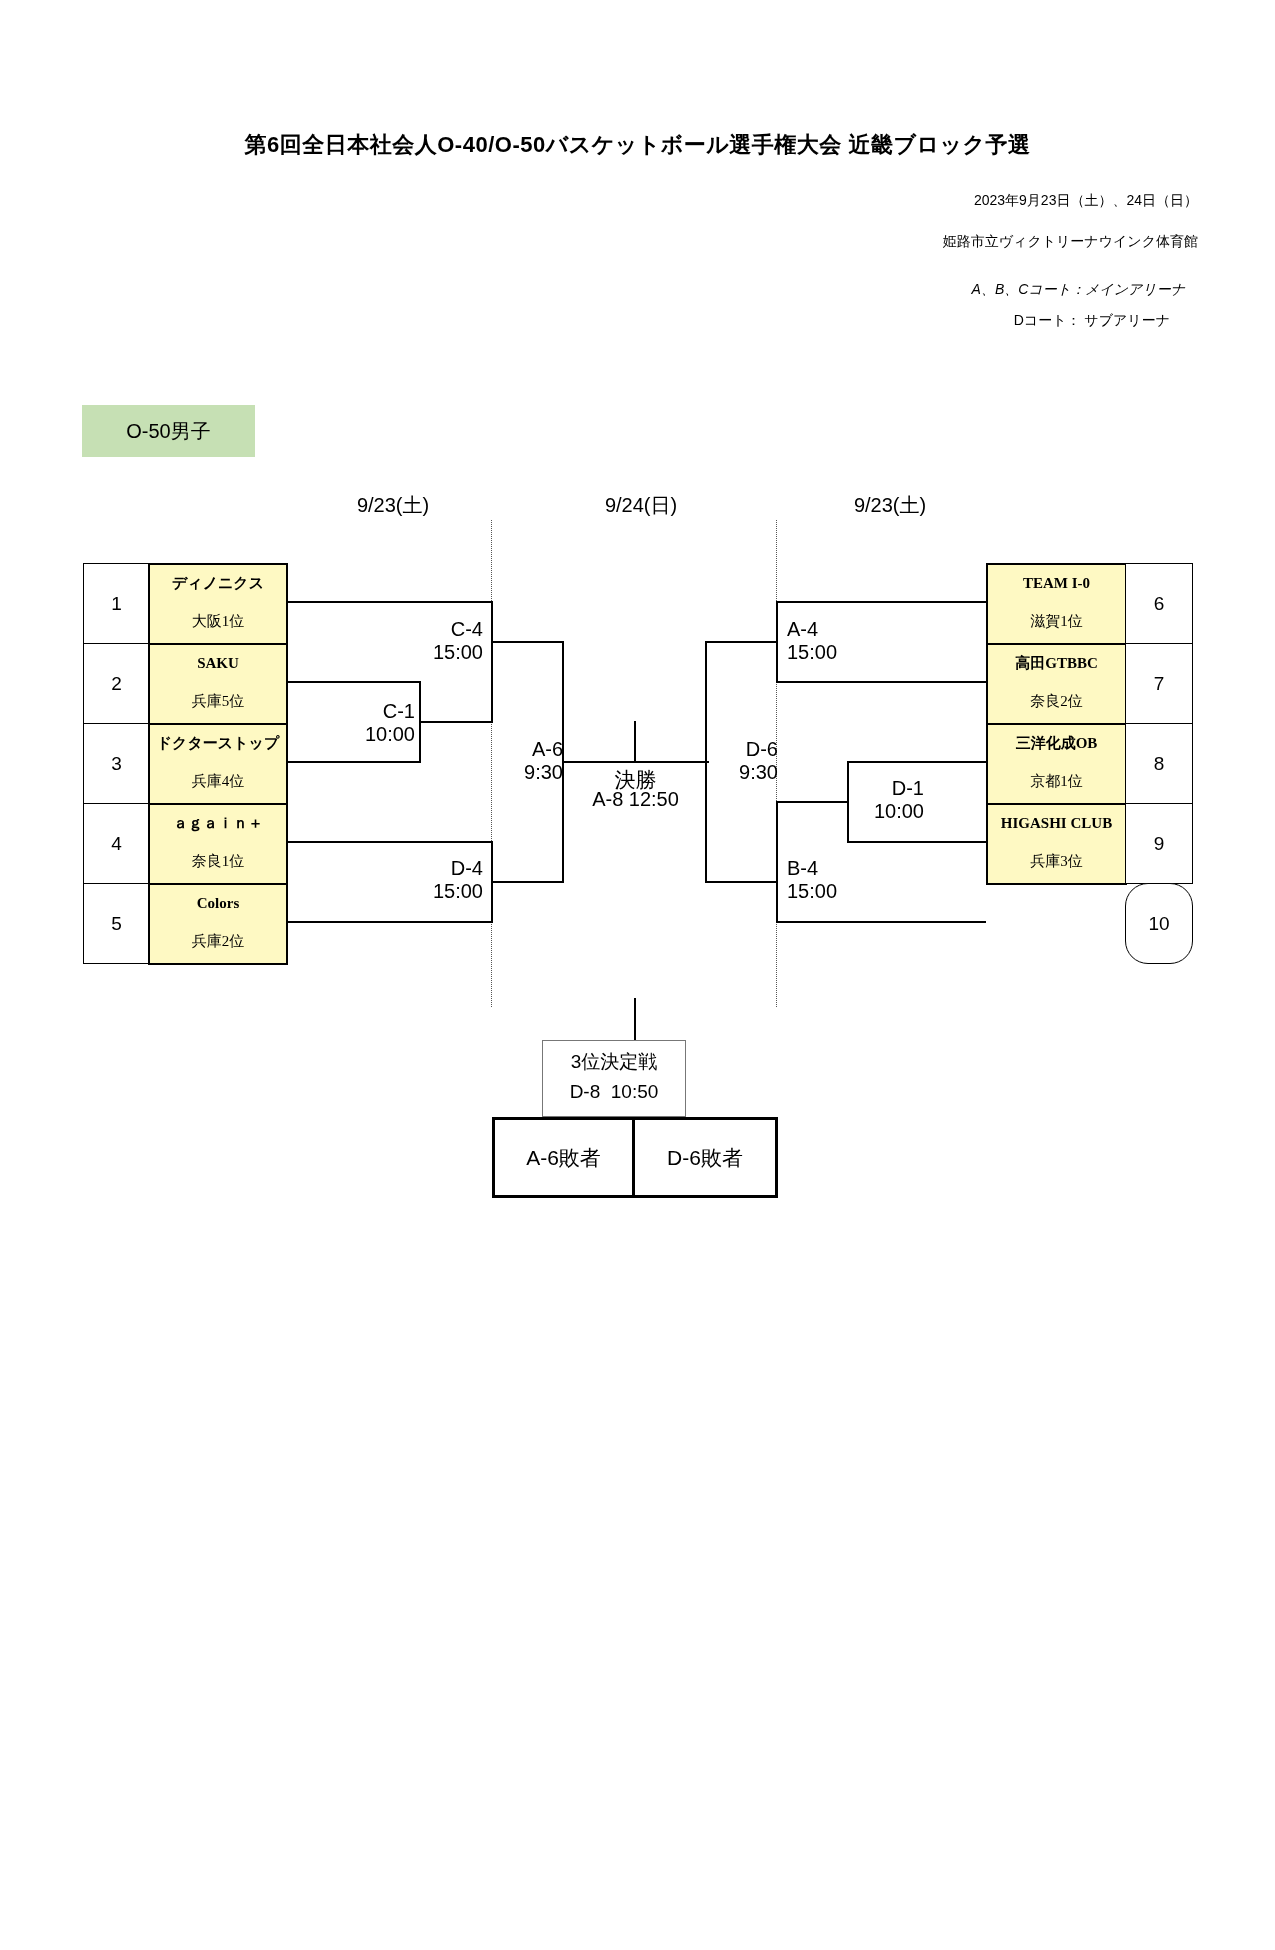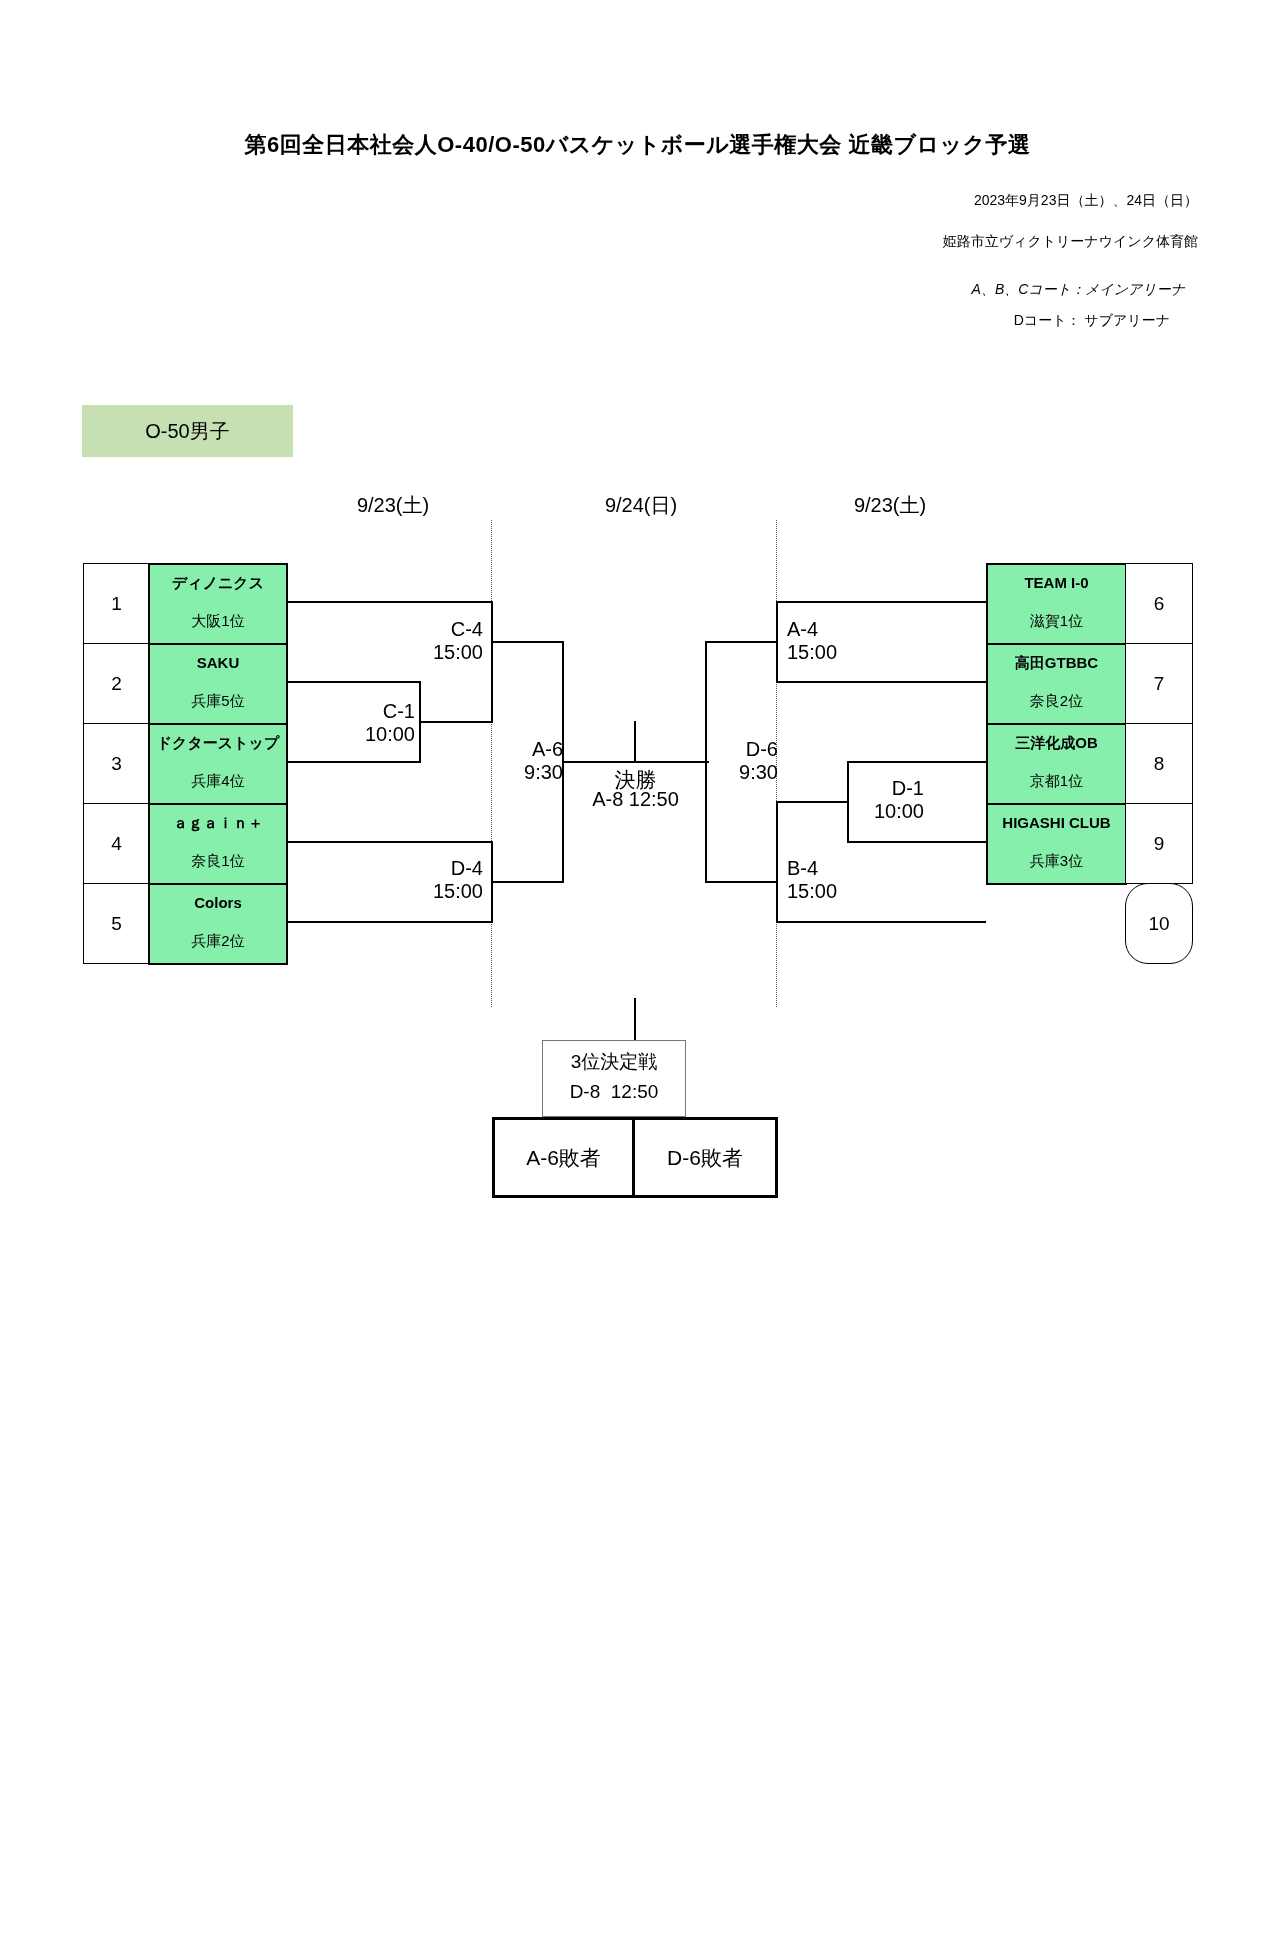--- a/index.html
+++ b/index.html
@@ -7,40 +7,40 @@
     position:relative; width:1275px; height:1950px; background:#ffffff;
     font-family:"Liberation Sans","DejaVu Sans",sans-serif; color:#000;
     overflow:hidden;
   }
   .title {
     position:absolute; top:130px; left:0; width:1275px;
     text-align:center; font-size:22px; font-weight:bold; letter-spacing:0.5px;
   }
   .info { position:absolute; font-size:14px; white-space:nowrap; }
   .cat {
-    position:absolute; left:82px; top:405px; width:211px; height:52px;
+    position:absolute; left:82px; top:405px; width:173px; height:52px;
     background:#c6e0b4; text-align:center; line-height:52px; font-size:20px;
   }
   .datelbl { position:absolute; top:492px; width:100px; text-align:center; font-size:20px; }
   
   .hl, .vl { position:absolute; background:#000; display:block; }
   .hl { height:2px; }
   .vl { width:2px; }
   .dot { position:absolute; width:0; border-left:1px dotted #555; }
   
   .col { position:absolute; display:flex; flex-direction:column; }
   .seed-cell {
     box-sizing:border-box; width:67px; height:81px; margin-top:-1px;
     border:1px solid #000; text-align:center; line-height:79px; font-size:19px;
     background:#fff;
   }
   .seed-cell:first-child { margin-top:0; }
   .team-cell {
     box-sizing:border-box; width:100%; height:82px; margin-top:-2px;
-    border:2px solid #000; text-align:center; background:#86efac;
+    border:2px solid #000; text-align:center; background:#fef9c3;font-family:Liberation Serif, serif;
   }
   .team-cell:first-child { margin-top:0; }
   .tname { margin-top:8px; font-size:15px; font-weight:bold; line-height:20px; white-space:nowrap; }
   .tqual { margin-top:18px; font-size:15px; line-height:20px; }
   
   .mlabel { position:absolute; font-size:20px; line-height:23px; white-space:nowrap; }
   .alr { text-align:right; }
   .alc { text-align:right; }
   .all { text-align:left; }
   .flabel  { position:absolute; left:575px; top:766px; width:121px; text-align:center; font-size:21px; }
@@ -195,18 +195,18 @@
   <div class="mlabel all" style="left:787px; top:857px; width:80px;">
     <div>B-4</div>
     <div>15:00</div>
   </div>
 
   <div class="flabel">決勝</div>
   <div class="fcode">A-8 12:50</div>
 
   <div class="third-box">
     <div class="third-l1">3位決定戦</div>
-    <div class="third-l2">D-8  12:50</div>
+    <div class="third-l2">D-8  10:50</div>
   </div>
   <div class="loser-box" style="left:492px; width:143px;">A-6敗者</div>
   <div class="loser-box" style="left:632px; width:146px;">D-6敗者</div>
 
 </div>
 
 </body></html>

